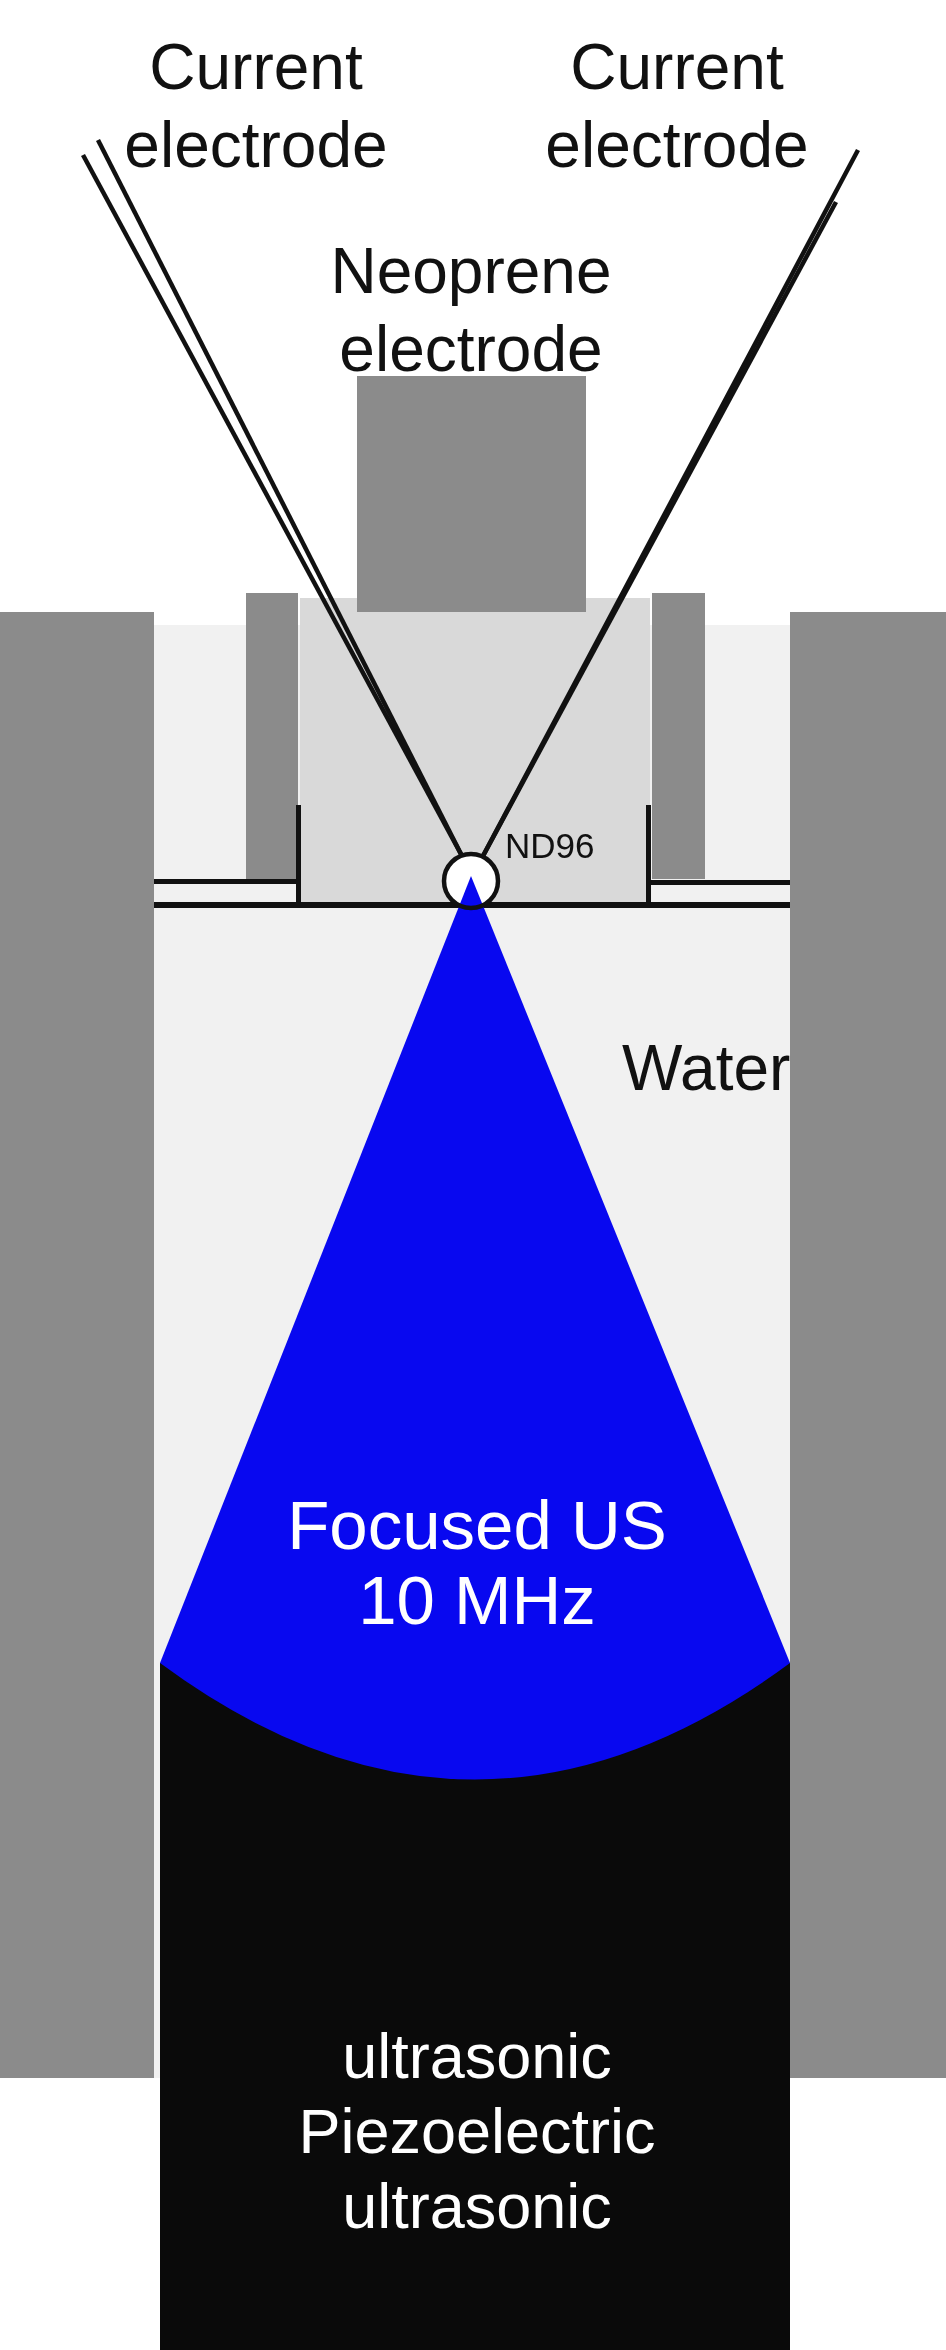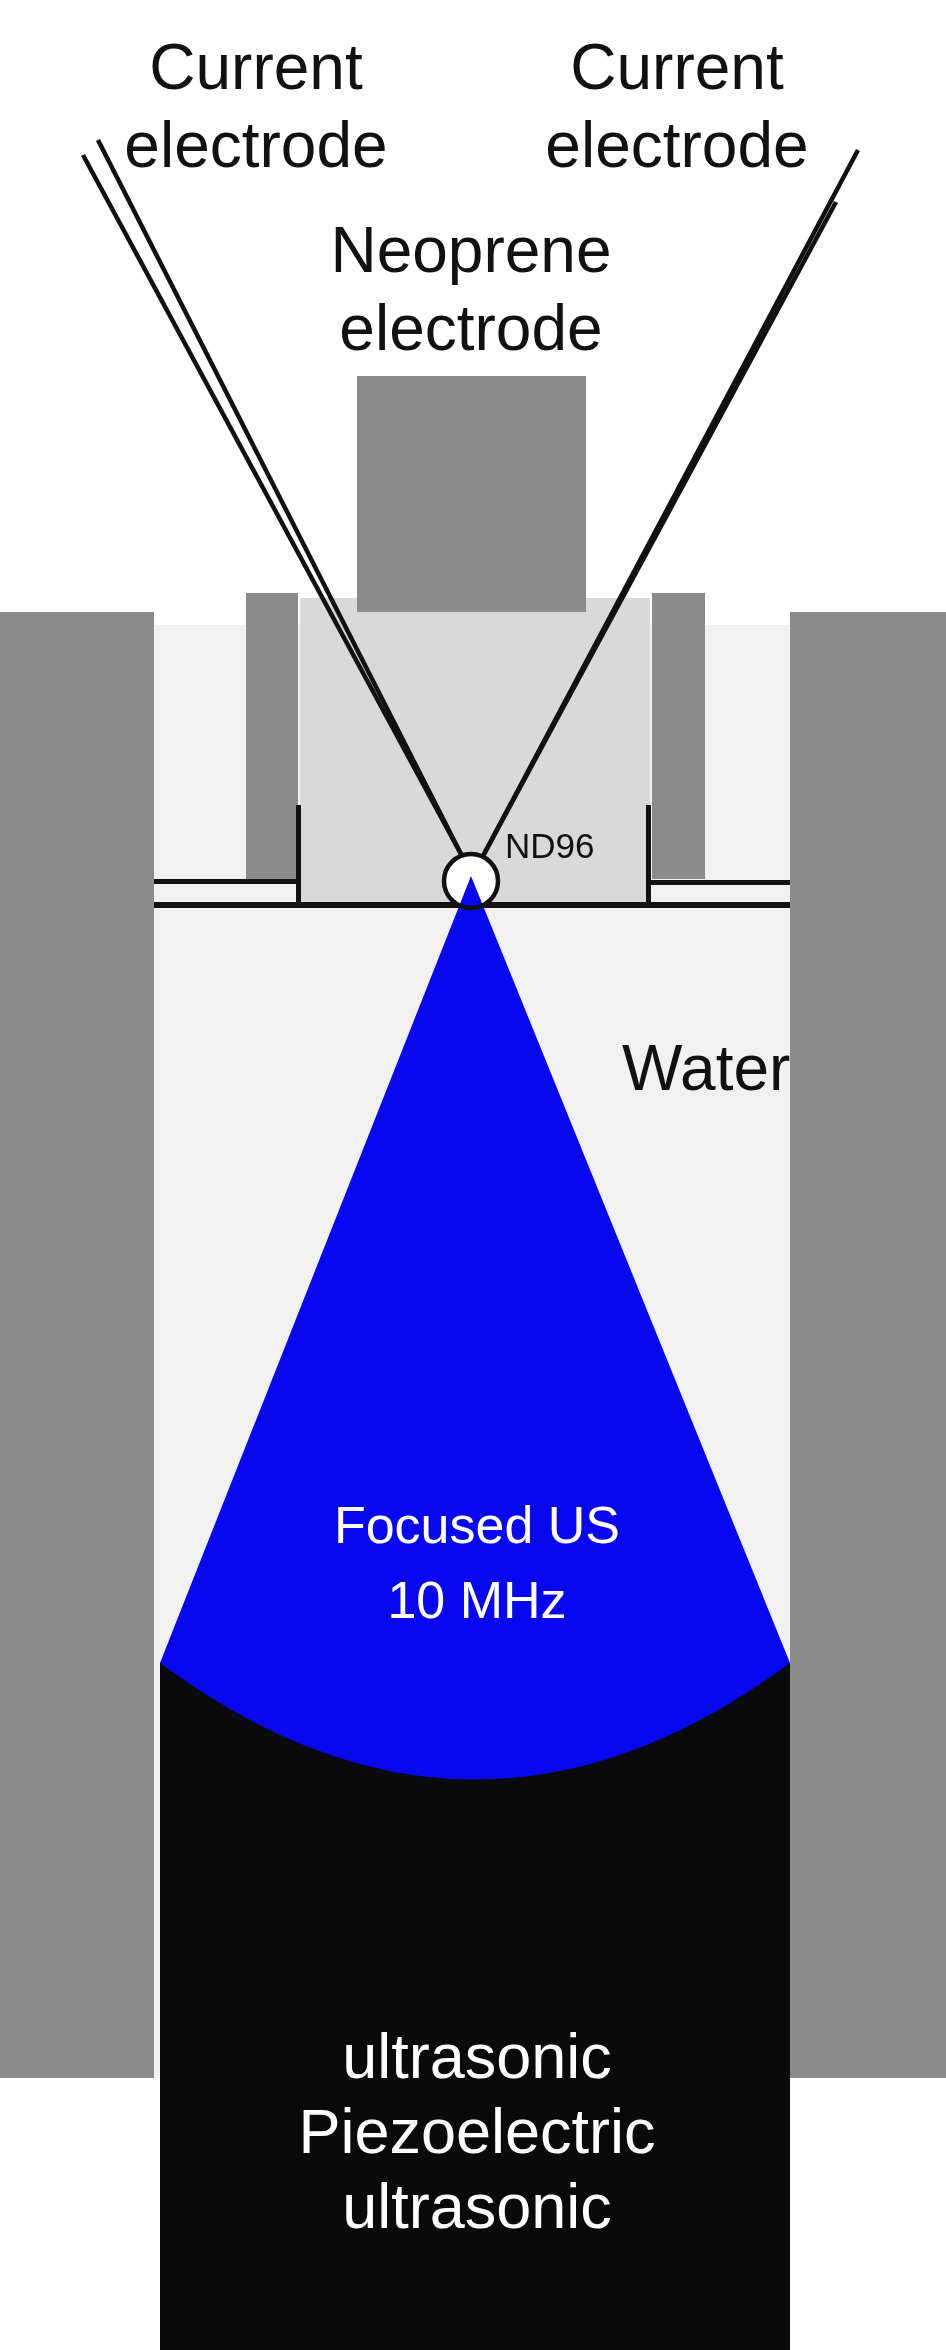--- a/index.html
+++ b/index.html
@@ -23,24 +23,24 @@
   .v-left{left:296px;top:805px;width:5px;height:103px;}
   .v-right{left:646px;top:805px;width:5px;height:103px;}
   svg.overlay{position:absolute;left:0;top:0;width:946px;height:2350px;}
   .label{
     position:absolute;color:#111;font-size:64px;line-height:78px;
     text-align:center;white-space:nowrap;transform:translateX(-50%);
   }
   .label .ln{display:block;}
   .lbl-current{left:256px;top:28px;}
   .lbl-voltage{left:677px;top:28px;}
-  .lbl-neoprene{left:471px;top:211px;}
+  .lbl-neoprene{left:471px;top:232px;}
   .lbl-nd96{left:505px;top:818px;transform:none;font-size:35px;line-height:56px;text-align:left;}
   .lbl-water{left:588px;top:1033px;transform:none;font-size:64px;line-height:70px;text-align:left;margin-left:34px;}
-  .lbl-focused{left:477px;top:1488px;color:#ffffff;font-size:52px;line-height:75px;}
+  .lbl-focused{left:477px;top:1488px;color:#ffffff;font-size:69px;line-height:75px;}
   .lbl-piezo{left:477px;top:2019px;color:#ffffff;font-size:63px;line-height:75px;}
 </style>
 </head>
 <body>
 
 <div id="canvas">
 
   <div class="abs water"></div>
 
   <div class="abs wall-left"></div>

